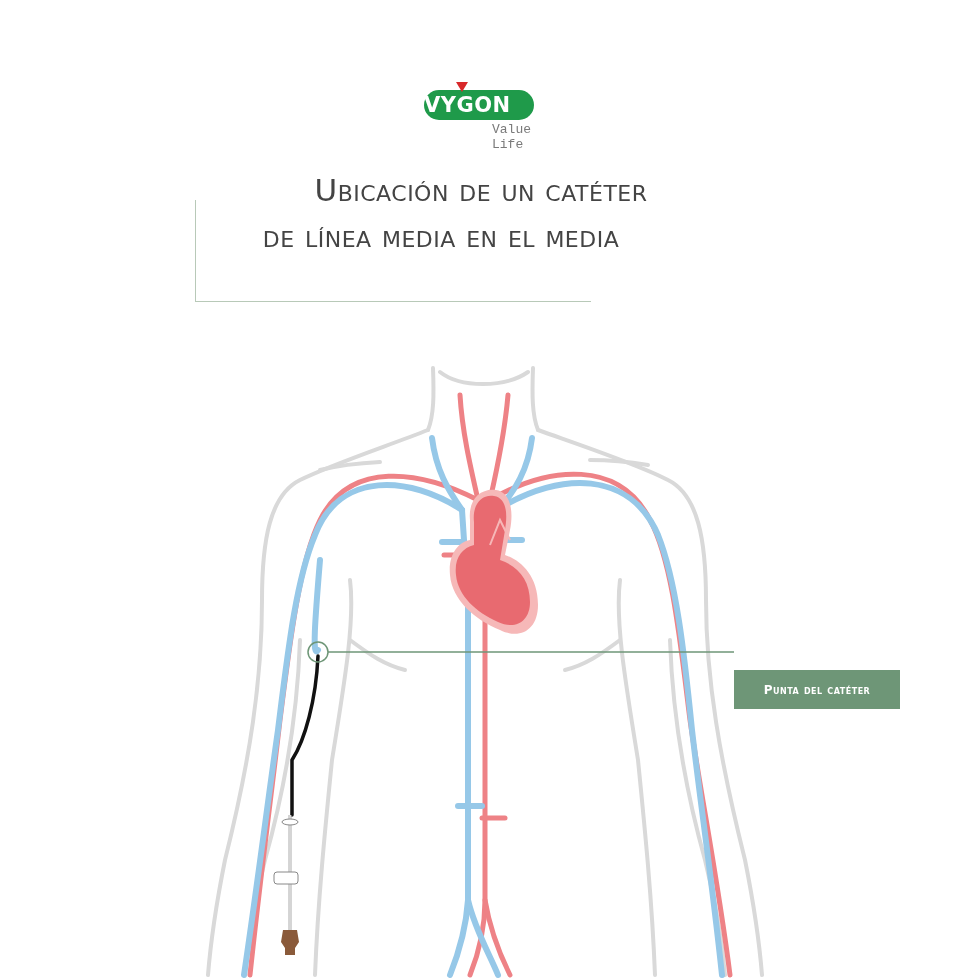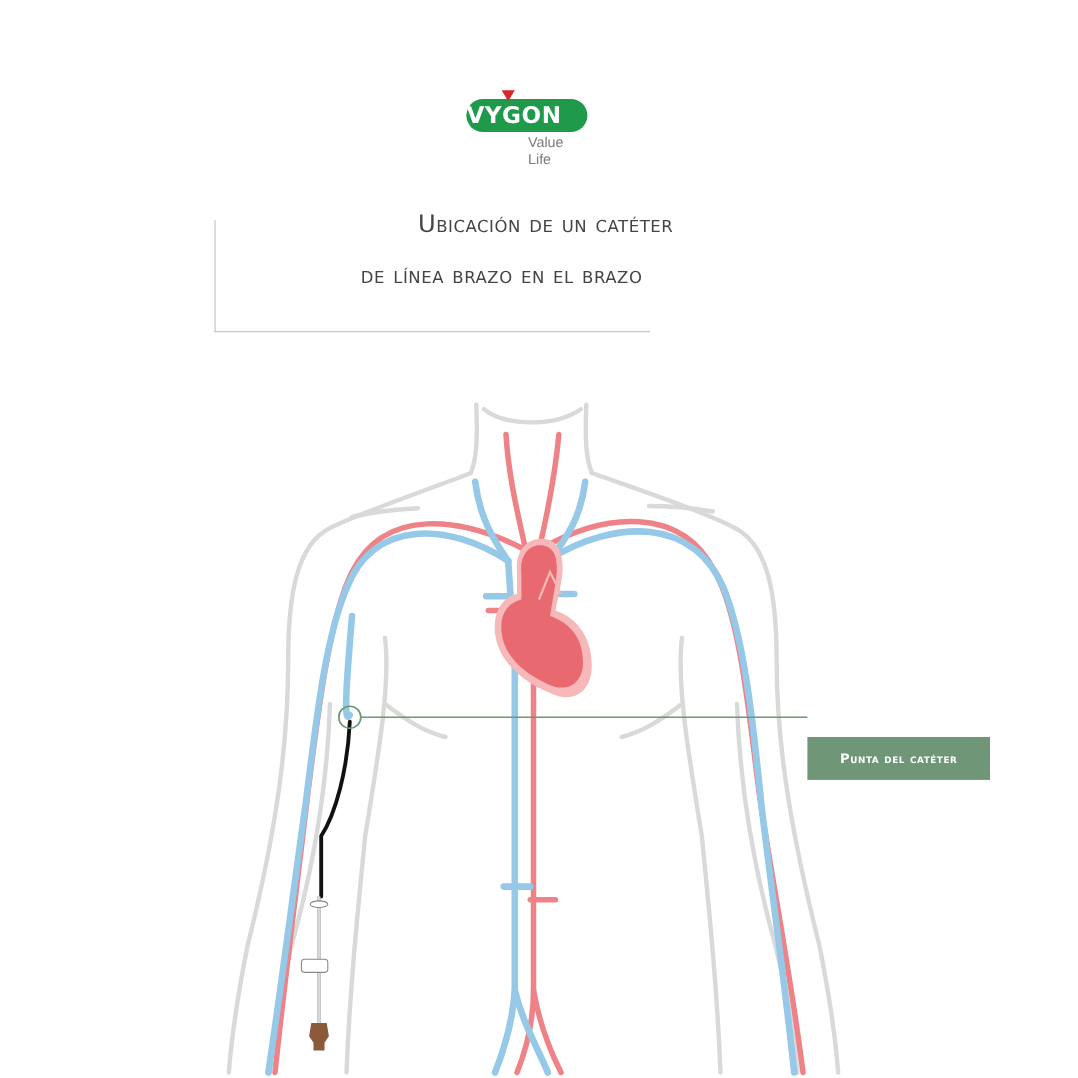--- a/index.html
+++ b/index.html
@@ -5,27 +5,27 @@
     html, body { margin: 0; padding: 0; background: #ffffff; }
     body { width: 980px; height: 980px; position: relative; overflow: hidden; font-family: "Liberation Sans", sans-serif; }
     .logo { position: absolute; left: 424px; top: 82px; width: 112px; height: 60px; }
     .logo-pill {
       position: absolute; left: 0; top: 8px; width: 110px; height: 30px; border-radius: 16px;
       background: #1f9a4a; color: #fff; font-family: "DejaVu Sans", sans-serif; font-weight: bold;
       font-size: 21px; letter-spacing: 0.5px; text-align: left; line-height: 30px;
     }
     .logo-tri { position: absolute; left: 32px; top: 0; width: 0; height: 0;
       border-left: 6px solid transparent; border-right: 6px solid transparent; border-top: 10px solid #d8282a; }
-    .logo-tag { position: absolute; left: 56px; top: 40px; font-size: 13px; color: #7a7a7a; font-family: Liberation Sans, sans-serif; }
+    .logo-tag { position: absolute; left: 68px; top: 40px; font-size: 13px; color: #7a7a7a; font-family: Liberation Mono, monospace; }
 
     .title-box { position: absolute; left: 195px; top: 200px; width: 395px; height: 101px;
       border-left: 1px solid #b8c9b8; border-bottom: 1px solid #b8c9b8; }
     .title { position: absolute; left: 200px; top: 166px; width: 560px; text-align: center;
-      font-family: "DejaVu Sans", sans-serif; font-weight: normal; color: #444; font-size: 22px; line-height: 46px;
-      font-variant: small-caps; letter-spacing: 0.5px; margin: 16px; }
+      font-family: "DejaVu Sans", sans-serif; font-weight: normal; color: #444; font-size: 31px; line-height: 46px;
+      font-variant: small-caps; letter-spacing: 0.5px; margin: 1px; }
     .title .l1 { display: block; padding-left: 0px; }
     .title .l2 { display: block; margin-left: -80px; }
 
     .illustration { position: absolute; left: 0; top: 0; width: 980px; height: 980px; }
 
     .tip-label {
       position: absolute; left: 734px; top: 633px; width: 166px; height: 39px; background: #6e9677;
       color: #ffffff; font-family: "DejaVu Sans", sans-serif; font-weight: bold; font-size: 12px;
       font-variant: small-caps; letter-spacing: 0.5px; display: flex; align-items: center; justify-content: center; margin-top: 37px;
     }
@@ -35,21 +35,21 @@
 
 <div class="logo">
   <div class="logo-pill">VYGON</div>
   <div class="logo-tri"></div>
   <div class="logo-tag">Value Life</div>
 </div>
 
 <div class="title-box"></div>
 <h1 class="title">
   <span class="l1">Ubicación de un catéter</span>
-  <span class="l2">de línea brazo en el brazo</span>
+  <span class="l2">de línea media en el media</span>
 </h1>
 
 <svg class="illustration" viewBox="0 0 980 980" xmlns="http://www.w3.org/2000/svg">
   <g fill="none" stroke="#d9d9d9" stroke-width="4" stroke-linecap="round">
 
     <path d="M433 368 C434 395 434 415 428 430"></path>
     <path d="M533 368 C532 395 532 415 538 430"></path>
     <path d="M440 372 C460 388 505 388 528 372"></path>
 
     <path d="M428 430 C390 445 330 465 300 480 C270 495 262 540 262 600 C262 680 250 760 225 860 C215 910 210 950 208 975"></path>

